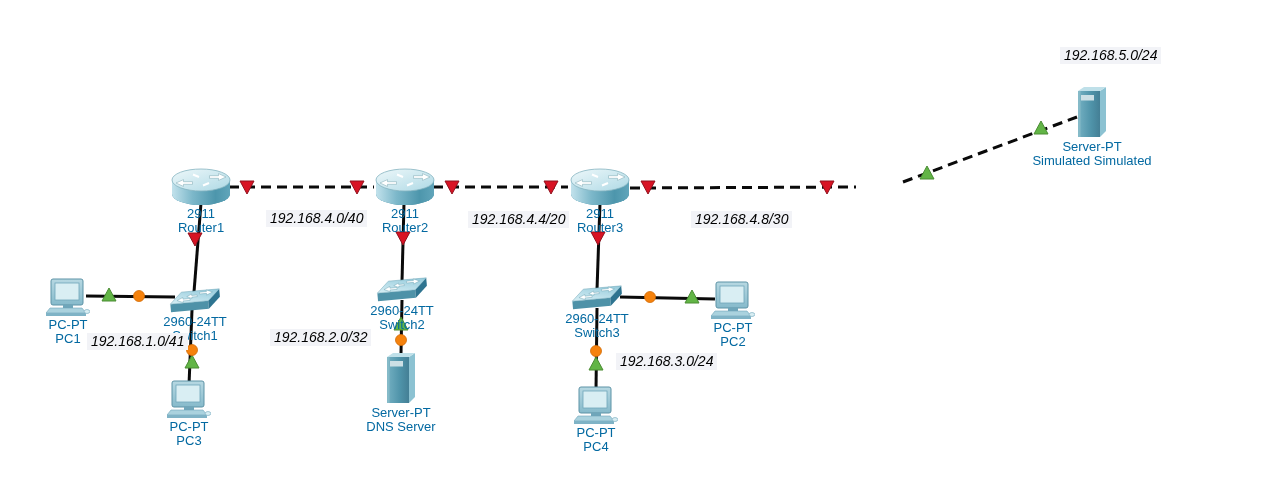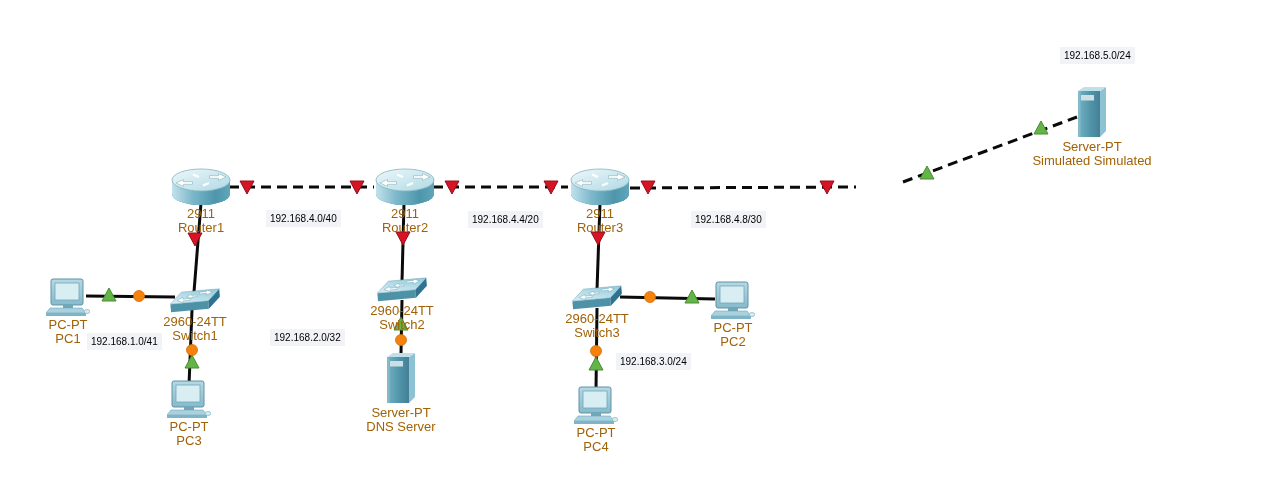--- a/index.html
+++ b/index.html
@@ -7,24 +7,24 @@
     position:relative; width:1272px; height:497px; background:#ffffff;
     font-family:"Liberation Sans", sans-serif; overflow:hidden;
   }
   #links-layer { position:absolute; left:0; top:0; z-index:1; }
   .eth  { stroke:#0a0a0a; stroke-width:3; }
   .ser  { stroke:#0a0a0a; stroke-width:3; stroke-dasharray:10 6; }
   .st-down  { fill:#d81324; stroke:#91101c; stroke-width:1; }
   .st-up    { fill:#62b546; stroke:#4a8c33; stroke-width:1; }
   .st-amber { fill:#f5820d; stroke:#d06b06; stroke-width:0.8; }
   .device { position:absolute; z-index:2; display:flex; flex-direction:column; align-items:center; width:120px; cursor:pointer; }
-  .dlabel { font-size:13px; line-height:14px; text-align:center; color:#a16207; white-space:nowrap; }
+  .dlabel { font-size:13px; line-height:14px; text-align:center; color:#0369a1; white-space:nowrap; }
   .netlabel {
     position:absolute; z-index:3; background:#f2f3f7; color:#000;
-    font-size:10px; line-height:15px; padding:1px 4px; white-space:nowrap;
+    font-size:14px; line-height:15px; padding:1px 4px; white-space:nowrap;font-style:italic;
   }
 </style>
 </head>
 <body>
 
 <svg width="0" height="0" style="position:absolute" aria-hidden="true">
   <defs>
     <linearGradient id="gRSide" x1="0" y1="0" x2="1" y2="0">
       <stop offset="0" stop-color="#c2e2ec"></stop>
         <stop offset="0.35" stop-color="#7db8ca"></stop>

